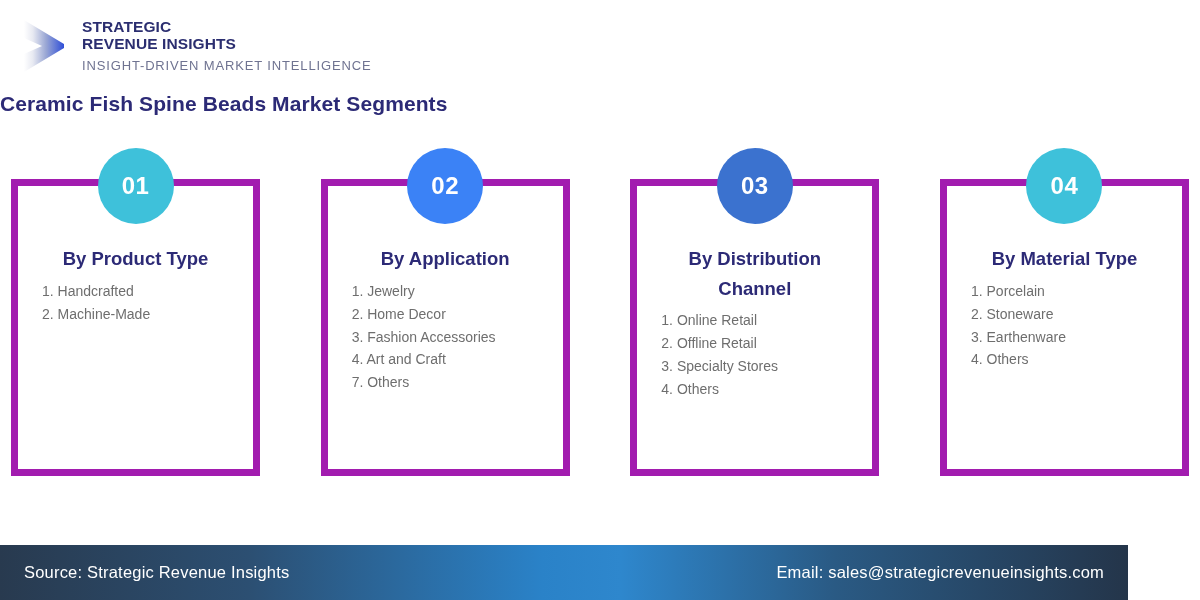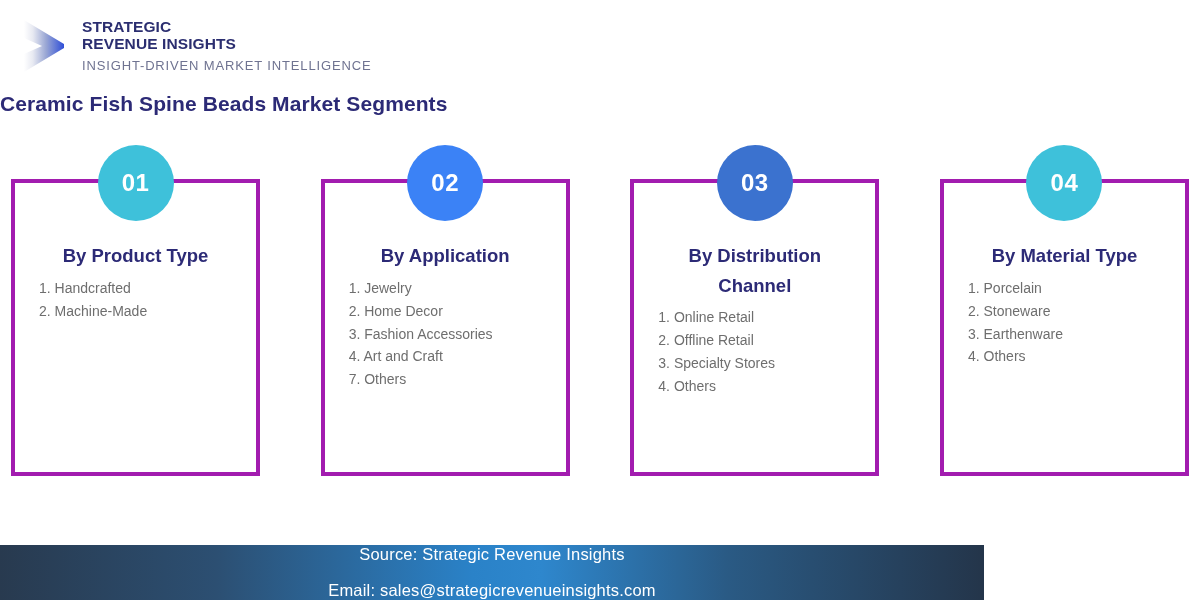--- a/index.html
+++ b/index.html
@@ -69,21 +69,21 @@
     top: 179px;
     width: 1178px;
     height: 297px;
     display: flex;
     justify-content: space-between;
   }
   .card {
     position: relative;
     width: 249px;
     height: 297px;
-    border: 4px solid #a21caf;
+    border: 7px solid #a21caf;
     background: #ffffff;
     padding: 58px 12px 10px 12px;
   }
   .badge {
     position: absolute;
     top: -38px;
     left: 50%;
     transform: translateX(-50%);
     width: 76px;
     height: 76px;
@@ -115,34 +115,33 @@
     color: #6e6e6e;
     line-height: 1.64;
     white-space: nowrap;
   }
 
   
   .footer {
     position: absolute;
     left: 0;
     bottom: 0;
-    width: 984px;
+    width: 1128px;
     height: 55px;
     background: linear-gradient(90deg,
         #283a4f 0%,
         #2c4f72 22%,
         #2a82c8 48%,
         #2e87cd 55%,
         #2a5a84 74%,
         #24354a 100%);
     display: flex;
     align-items: center;
     justify-content: space-between;
     padding: 0 24px;
-    flex-direction: column;
   }
   .footer-text {
     color: #ffffff;
     font-size: 16.5px;
     letter-spacing: 0.2px;
     white-space: nowrap;
   }
 </style>
 </head>
 <body>

